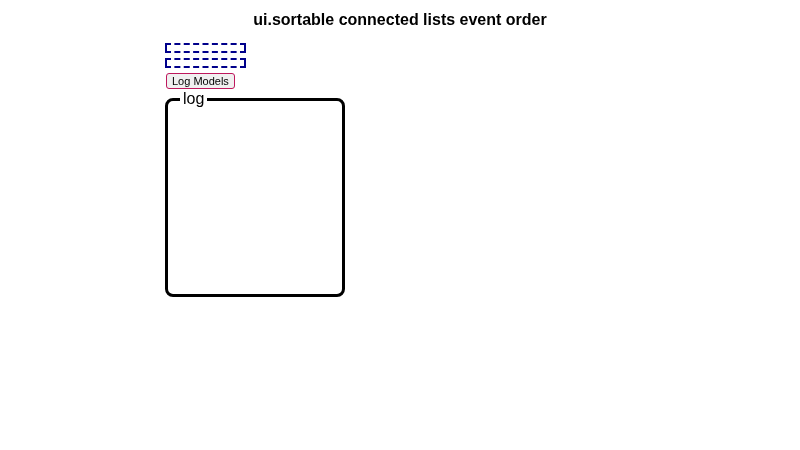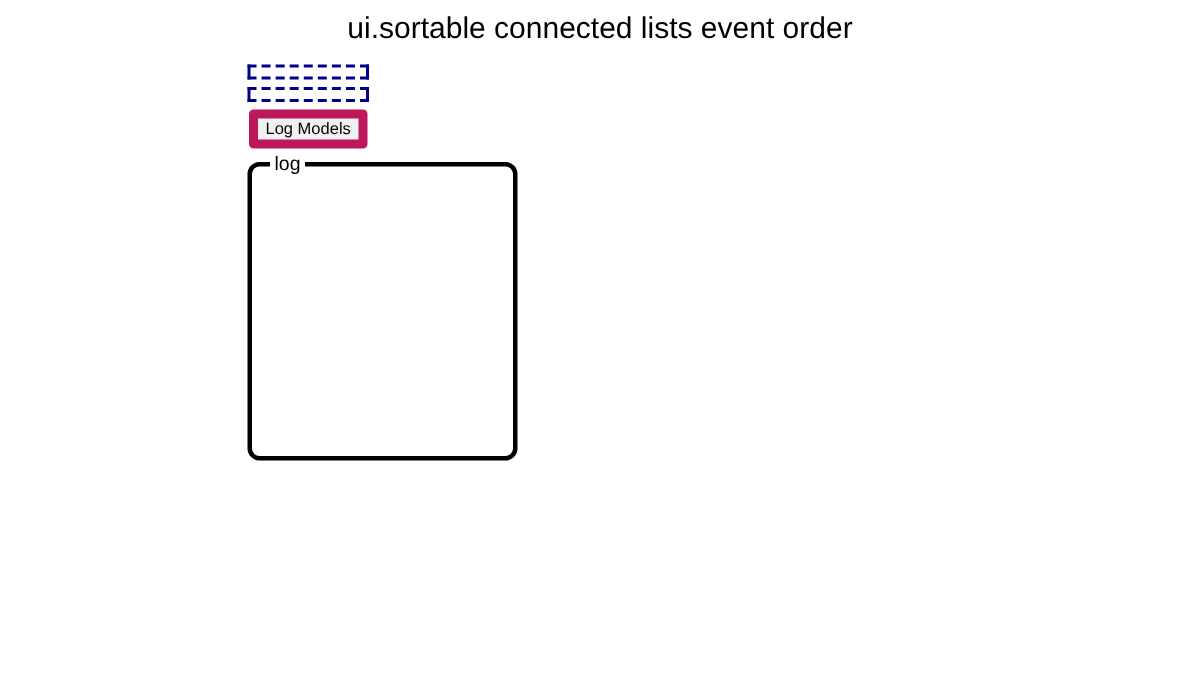--- a/index.html
+++ b/index.html
@@ -11,22 +11,22 @@
     width: 800px;
     height: 450px;
     overflow: hidden;
     font-family: "Liberation Sans", sans-serif;
     color: #000;
   }
   h1.page-title {
     margin: 10px 0 0 0;
     padding: 0;
     text-align: center;
-    font-size: 20px;
-    font-weight: normal;
+    font-size: 16px;
+    font-weight: bold;
     line-height: 19px;
   }
   .demo-column {
     margin-left: 165px;
     margin-top: 14px;
     width: 200px;
   }
   ul.connected-list {
     list-style: none;
     box-sizing: border-box;
@@ -49,35 +49,35 @@
   }
   button.log-models {
     display: block;
     margin: 2px 0 0 1px;
     padding: 1px 5px;
     font-family: "Liberation Sans", sans-serif;
     font-size: 11px;
     line-height: 12px;
     color: #000;
     background: #f0f0f0;
-    border: 6px solid #be185d;
+    border: 1px solid #be185d;
     border-radius: 3px;
     cursor: pointer;
   }
   fieldset.log-box {
     box-sizing: border-box;
     width: 180px;
     height: 205px;
     margin: 3px 0 0 0;
     padding: 6px;
     border: 3px solid #000000;
     border-radius: 8px;
   }
   fieldset.log-box legend {
-    font-size: 13px;
+    font-size: 16px;
     line-height: 14px;
     padding: 0 3px;
     margin-left: 6px;
   }
   .log-output {
     min-height: 10px;
   }
 </style>
 </head>
 <body>

